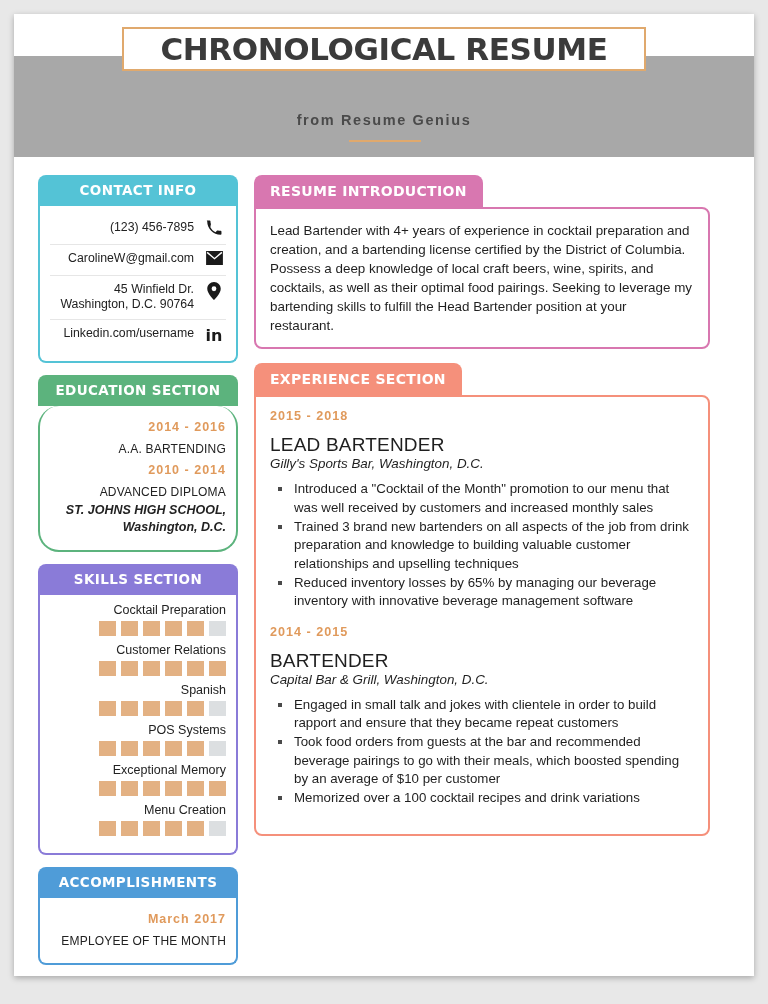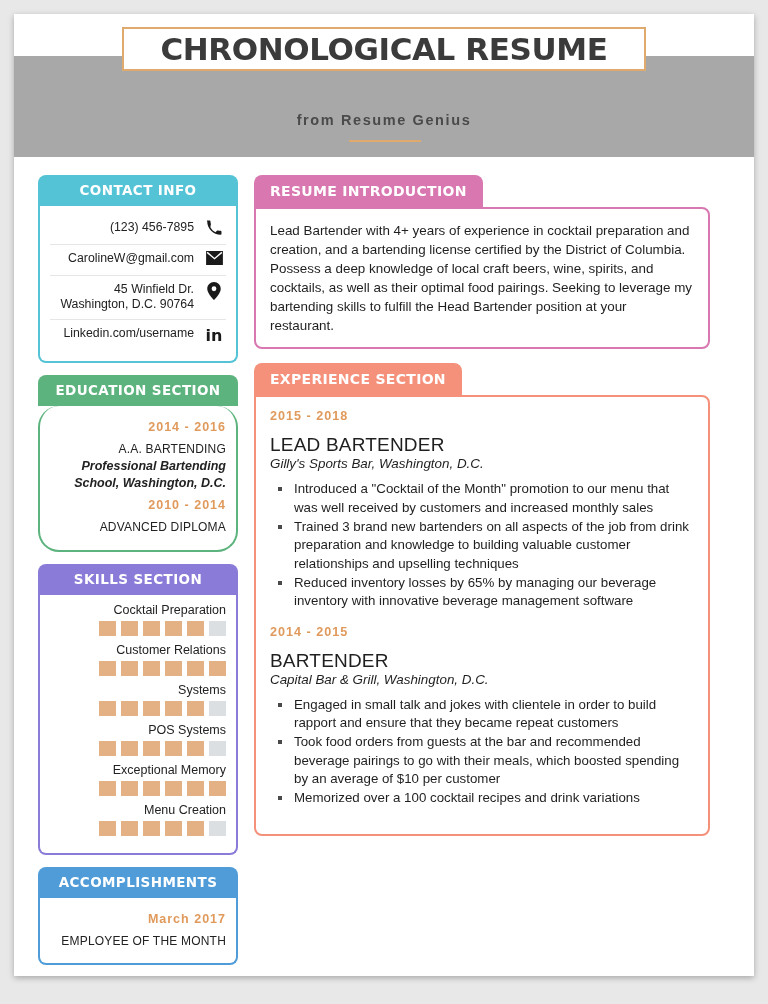--- a/index.html
+++ b/index.html
@@ -242,25 +242,25 @@
             </div>
           </div>
       </div>
 
       <div class="card">
         <div class="card-head" id="edu-head" style="background: rgb(92, 179, 125);">EDUCATION SECTION</div>
         <div class="card-body" id="edu-body" style="border-color: rgb(92, 179, 125); border-radius: 21px;">
             <div class="entry">
               <div class="date-line">2014 - 2016</div>
               <div class="entry-title">A.A. BARTENDING</div>
-              <div class="entry-sub">Professional Bartending School, Washington, D.C.</div>
             </div>
             <div class="entry">
               <div class="date-line">2010 - 2014</div>
               <div class="entry-title">ADVANCED DIPLOMA</div>
+              <div class="entry-sub">ST. JOHNS HIGH SCHOOL, Washington, D.C.</div>
             </div>
           </div>
       </div>
 
       <div class="card">
         <div class="card-head" id="skills-head" style="background: rgb(138, 123, 216);">SKILLS SECTION</div>
         <div class="card-body" id="skills-body" style="border-color: rgb(138, 123, 216);">
             <div class="skill">
               <div class="skill-name">Cocktail Preparation</div>
               <div class="skill-dots">
@@ -277,21 +277,21 @@
               <div class="skill-dots">
                 <span class="dot on" style="background: rgb(227, 177, 131);"></span>
                 <span class="dot on" style="background: rgb(227, 177, 131);"></span>
                 <span class="dot on" style="background: rgb(227, 177, 131);"></span>
                 <span class="dot on" style="background: rgb(227, 177, 131);"></span>
                 <span class="dot on" style="background: rgb(227, 177, 131);"></span>
                 <span class="dot on" style="background: rgb(227, 177, 131);"></span>
               </div>
             </div>
             <div class="skill">
-              <div class="skill-name">Systems</div>
+              <div class="skill-name">Spanish</div>
               <div class="skill-dots">
                 <span class="dot on" style="background: rgb(227, 177, 131);"></span>
                 <span class="dot on" style="background: rgb(227, 177, 131);"></span>
                 <span class="dot on" style="background: rgb(227, 177, 131);"></span>
                 <span class="dot on" style="background: rgb(227, 177, 131);"></span>
                 <span class="dot on" style="background: rgb(227, 177, 131);"></span>
                 <span class="dot off" style="background: rgb(220, 223, 225);"></span>
               </div>
             </div>
             <div class="skill">

